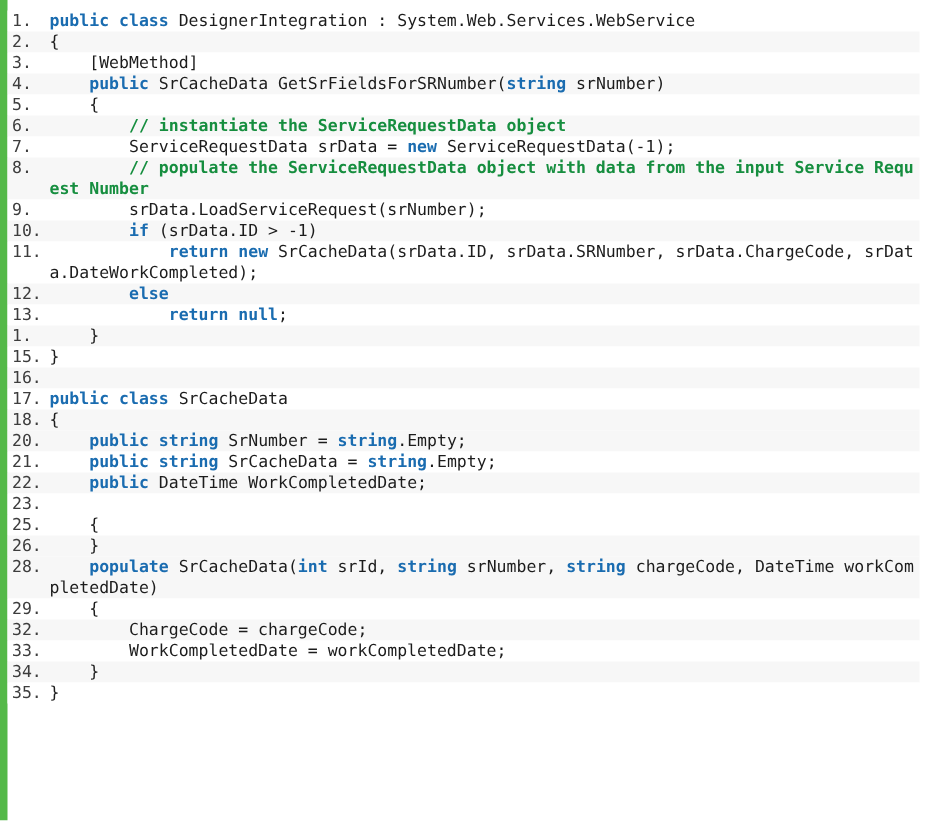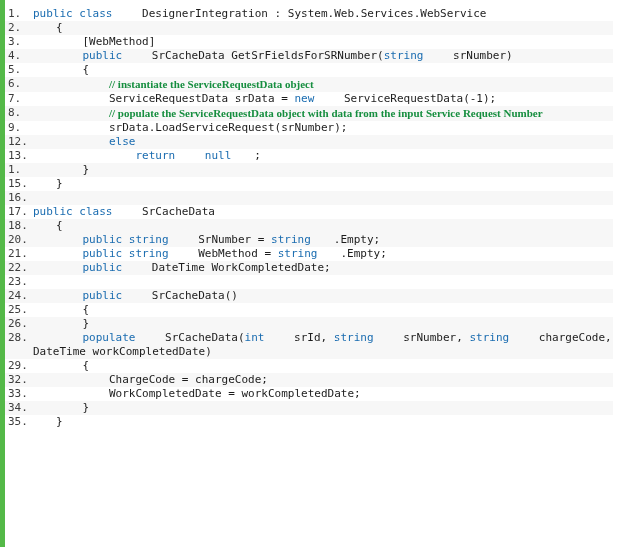--- a/index.html
+++ b/index.html
@@ -38,23 +38,23 @@
     box-sizing: border-box;
     color: var(--line-number, #3d3d3d);
     white-space: pre;
   }
   .code-text {
     width: 87.5ch;
     white-space: pre-wrap;
     word-break: break-all;
     color: var(--plain-text, #1c1c1c);
   }
-  .tk-k { color: var(--keyword, #1a6cb0); font-weight: normal; }
-  .tk-c { color: var(--comment, #168e3f); font-weight: bold; font-family: Liberation Serif, serif; }
-  .tk-p { color: var(--plain-text, #1c1c1c); padding-left: 23px; }
+  .tk-k { color: var(--keyword, #1a6cb0); font-weight: bold; }
+  .tk-c { color: var(--comment, #168e3f); font-weight: bold; }
+  .tk-p { color: var(--plain-text, #1c1c1c); }
 </style>
 </head>
 <body>
 
 <div class="code-viewer">
   <div id="code-rows">
       <div class="code-row">
     <span class="line-number">1.</span>
     <span class="code-text"><span class="tk-k">public class</span><span class="tk-p"> DesignerIntegration : System.Web.Services.WebService</span></span>
   </div>
@@ -84,20 +84,28 @@
   </div>
       <div class="code-row even">
     <span class="line-number">8.</span>
     <span class="code-text"><span class="tk-p">        </span><span class="tk-c">// populate the ServiceRequestData object with data from the input Service Request Number</span></span>
   </div>
       <div class="code-row">
     <span class="line-number">9.</span>
     <span class="code-text"><span class="tk-p">        srData.LoadServiceRequest(srNumber);</span></span>
   </div>
       <div class="code-row even">
+    <span class="line-number">10.</span>
+    <span class="code-text"><span class="tk-p">        </span><span class="tk-k">if</span><span class="tk-p"> (srData.ID &gt; -1)</span></span>
+  </div>
+      <div class="code-row">
+    <span class="line-number">11.</span>
+    <span class="code-text"><span class="tk-p">            </span><span class="tk-k">return</span><span class="tk-p"> </span><span class="tk-k">new</span><span class="tk-p"> SrCacheData(srData.ID, srData.SRNumber, srData.ChargeCode, srData.DateWorkCompleted);</span></span>
+  </div>
+      <div class="code-row even">
     <span class="line-number">12.</span>
     <span class="code-text"><span class="tk-p">        </span><span class="tk-k">else</span></span>
   </div>
       <div class="code-row">
     <span class="line-number">13.</span>
     <span class="code-text"><span class="tk-p">            </span><span class="tk-k">return</span><span class="tk-p"> </span><span class="tk-k">null</span><span class="tk-p">;</span></span>
   </div>
       <div class="code-row even">
     <span class="line-number">1.</span>
     <span class="code-text"><span class="tk-p">    }</span></span>
@@ -117,33 +125,29 @@
       <div class="code-row even">
     <span class="line-number">18.</span>
     <span class="code-text"><span class="tk-p">{</span></span>
   </div>
       <div class="code-row even">
     <span class="line-number">20.</span>
     <span class="code-text"><span class="tk-p">    </span><span class="tk-k">public string</span><span class="tk-p"> SrNumber = </span><span class="tk-k">string</span><span class="tk-p">.Empty;</span></span>
   </div>
       <div class="code-row">
     <span class="line-number">21.</span>
-    <span class="code-text"><span class="tk-p">    </span><span class="tk-k">public string</span><span class="tk-p"> WebMethod = </span><span class="tk-k">string</span><span class="tk-p">.Empty;</span></span>
+    <span class="code-text"><span class="tk-p">    </span><span class="tk-k">public string</span><span class="tk-p"> SrCacheData = </span><span class="tk-k">string</span><span class="tk-p">.Empty;</span></span>
   </div>
       <div class="code-row even">
     <span class="line-number">22.</span>
     <span class="code-text"><span class="tk-p">    </span><span class="tk-k">public</span><span class="tk-p"> DateTime WorkCompletedDate;</span></span>
   </div>
       <div class="code-row">
     <span class="line-number">23.</span>
     <span class="code-text"></span>
-  </div>
-      <div class="code-row even">
-    <span class="line-number">24.</span>
-    <span class="code-text"><span class="tk-p">    </span><span class="tk-k">public</span><span class="tk-p"> SrCacheData()</span></span>
   </div>
       <div class="code-row">
     <span class="line-number">25.</span>
     <span class="code-text"><span class="tk-p">    {</span></span>
   </div>
       <div class="code-row even">
     <span class="line-number">26.</span>
     <span class="code-text"><span class="tk-p">    }</span></span>
   </div>
       <div class="code-row even">

